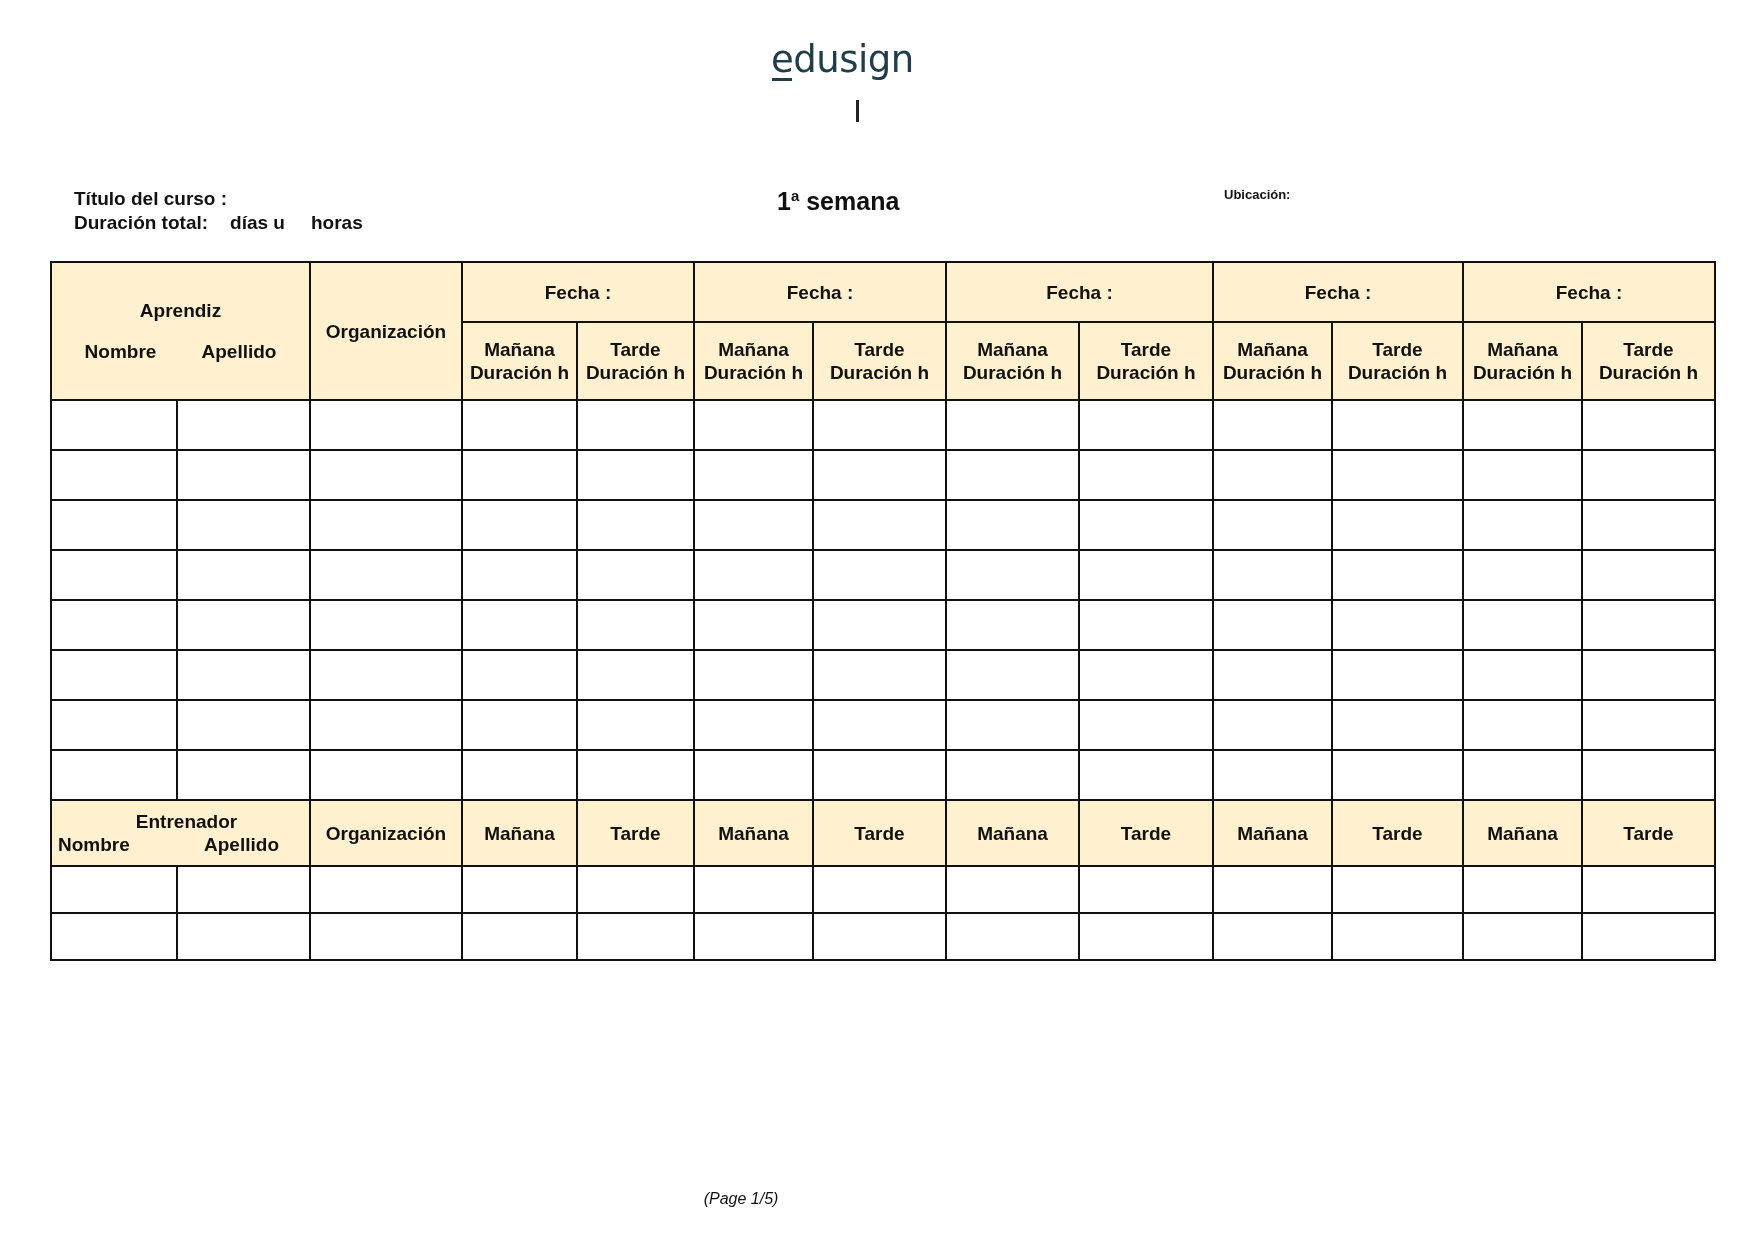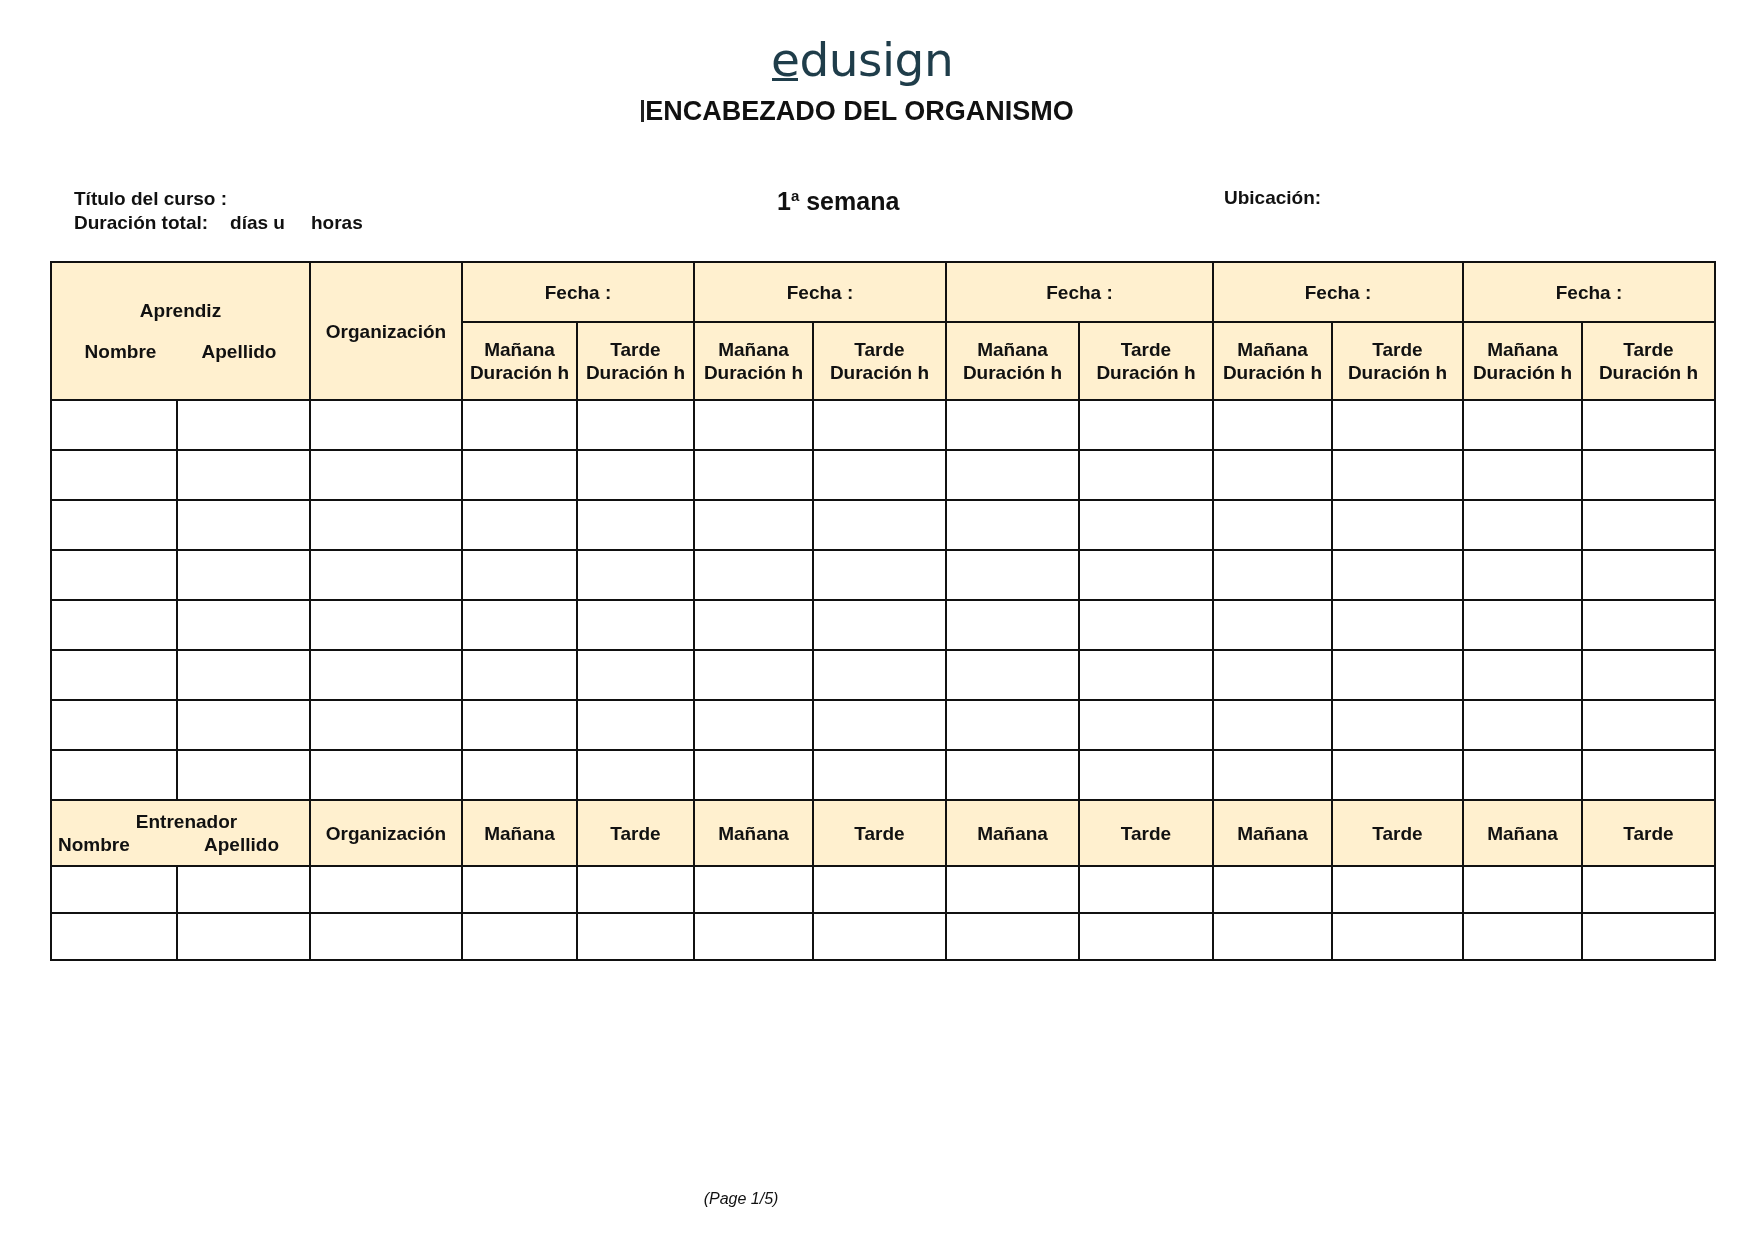--- a/index.html
+++ b/index.html
@@ -1,51 +1,51 @@
 <!DOCTYPE html>
 <html><head>
 <meta charset="utf-8">
 <style>
   html, body { margin:0; padding:0; background:#ffffff; }
   body { width:1755px; height:1242px; position:relative; overflow:hidden;
          font-family:"Liberation Sans", "DejaVu Sans", sans-serif; color:#111; }
-  .logo { position:absolute; left:771px; top:40px; font-size:47px; color:#1f3d4a;
+  .logo { position:absolute; left:771px; top:40px; font-size:37px; color:#1f3d4a;
           font-family:"DejaVu Sans", sans-serif; letter-spacing:-0.5px; line-height:40px; }
   .logo .e { position:relative; display:inline-block; }
   .logo .e::after { content:""; position:absolute; left:1px; right:1px; bottom:-1px; height:3px; background:#1f3d4a; }
   .title { position:absolute; left:0; width:1715px; top:96px; text-align:center;
            font-size:27px; font-weight:bold; padding-left:0; }
   .title .cursor { display:inline-block; width:3px; height:22px; background:#222; margin-right:1px; vertical-align:-2px; }
   .meta-left { position:absolute; left:74px; top:187px; font-size:19px; font-weight:bold; line-height:24px; }
   .meta-left .gap1 { display:inline-block; width:22px; }
   .meta-left .gap2 { display:inline-block; width:26px; }
   .week { position:absolute; left:777px; top:187px; font-size:25px; font-weight:bold; }
   .week sup { font-size:15px; vertical-align:9px; }
-  .location { position:absolute; left:1224px; top:187px; font-size:19px; font-weight:bold; }
+  .location { position:absolute; left:1224px; top:187px; font-size:13px; font-weight:bold; }
 
   table.grid { position:absolute; left:50px; top:261px; border-collapse:collapse; table-layout:fixed; width:1665px; }
   table.grid td { border:2px solid #111; padding:0; font-size:19px; font-weight:bold; text-align:center; vertical-align:middle; line-height:23px; }
   td.hd { background:#fff0cf; }
   td.fecha { text-align:left; padding-left:8px; height:58px;margin-top:6px; }
   tr.sub td { height:76px; }
   tr.body td { height:48px; background:#fff; }
   tr.trainer-hd td { height:64px; }
   tr.trow td { height:45px; background:#fff; }
   .apr-title { display:block; margin-bottom:18px; }
   .names { display:flex; justify-content:space-around; padding:0 10px; }
   .tr-title { display:block;margin-left:12px; }
   .tr-names { display:flex; justify-content:space-between; padding:0 30px 0 6px; }
   .footer { position:absolute; left:0; width:1482px; top:1190px; text-align:center; font-size:16px; font-style:italic; }
 </style>
 </head>
 <body>
 
 <div class="logo"><span class="e">e</span><span>dusign</span></div>
 
-<div class="title"><span class="cursor"></span><span>ENCABEZADO DEL ORGANISMO</span></div>
+<div class="title"><span class="cursor"></span></div>
 
 <div class="meta-left">
   <div><span>Título del curso :</span></div>
   <div><span>Duración total:</span><span class="gap1"></span><span>días u</span><span class="gap2"></span><span>horas</span></div>
 </div>
 
 <div class="week"><span>1</span><sup>a</sup> <span>semana</span></div>
 
 <div class="location">Ubicación:</div>
 

